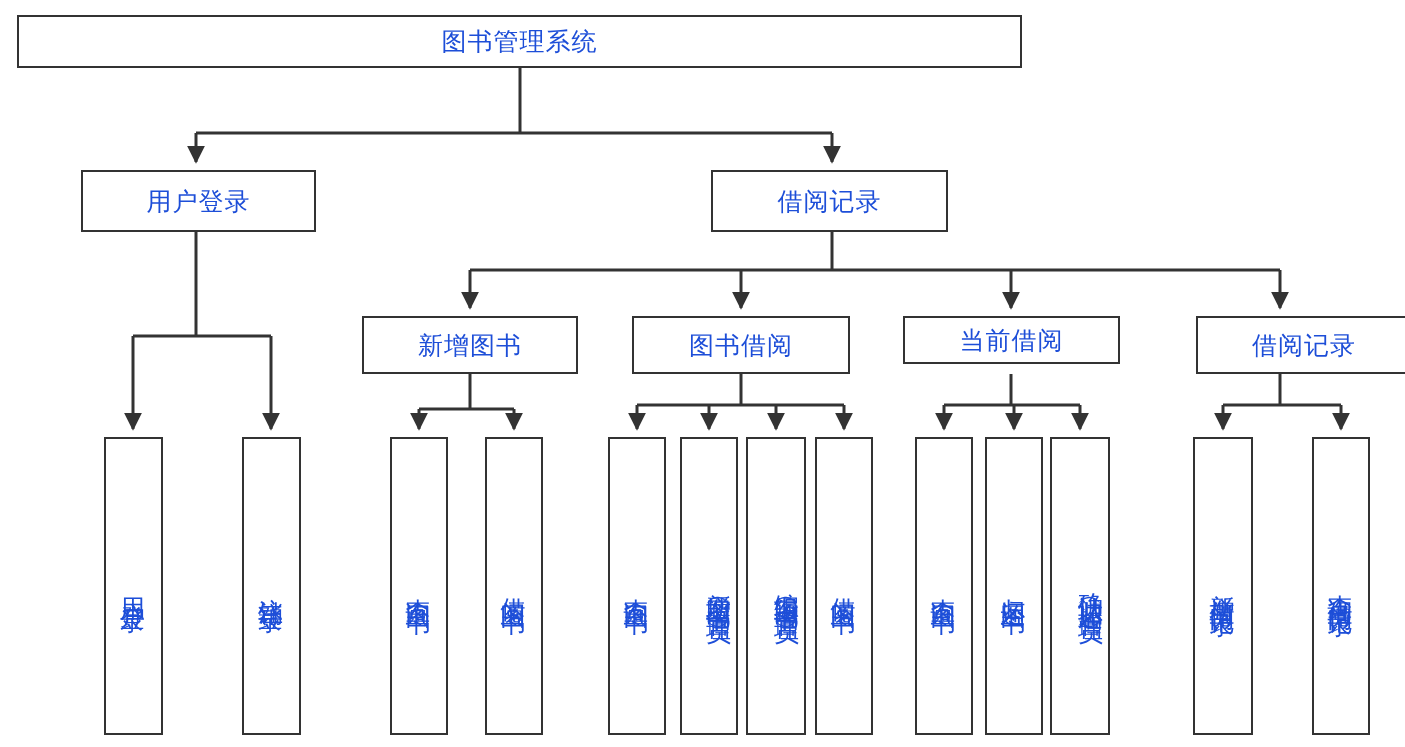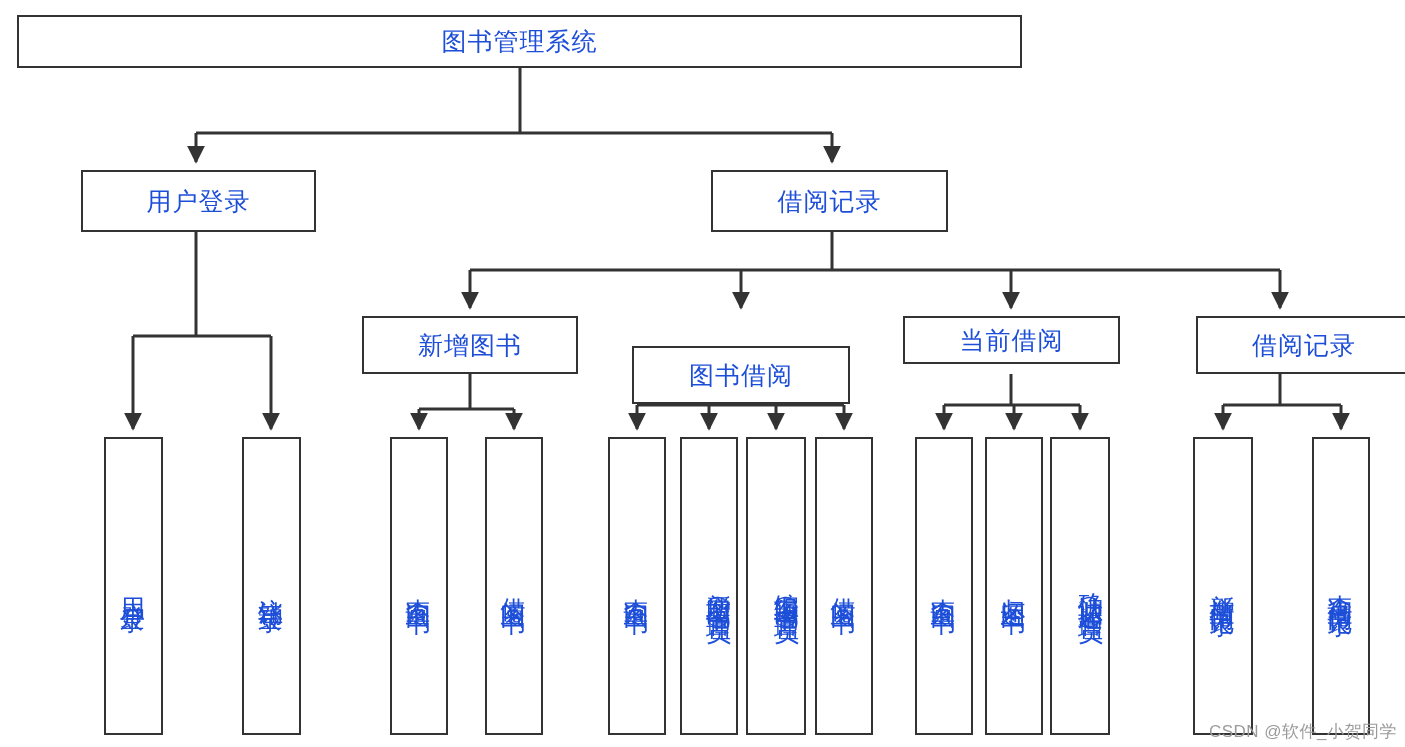--- a/index.html
+++ b/index.html
@@ -114,21 +114,21 @@
       <path d="M 1341 405 L 1341 429" marker-end="url(#arrow)"></path>
     </g>
   </svg>
 
   <div class="node horiz" style="left:17px; top:15px; width:1005px; height:53px;">图书管理系统</div>
 
   <div class="node horiz" style="left:81px; top:170px; width:235px; height:62px;">用户登录</div>
   <div class="node horiz" style="left:711px; top:170px; width:237px; height:62px;">借阅记录</div>
 
   <div class="node horiz" style="left:362px; top:316px; width:216px; height:58px;">新增图书</div>
-  <div class="node horiz" style="left:632px; top:316px; width:218px; height:58px;margin-top:30px;">图书借阅</div>
+  <div class="node horiz" style="left:632px; top:316px; width:218px; height:58px;">图书借阅</div>
   <div class="node horiz" style="left:903px; top:316px; width:217px; height:48px;">当前借阅</div>
   <div class="node horiz" style="left:1196px; top:316px; width:216px; height:58px;">借阅记录</div>
 
   <div class="node vert midstart" style="left:104px; top:437px; width:59px; height:298px;">用户登录</div>
   <div class="node vert midstart" style="left:242px; top:437px; width:59px; height:298px;">注销登录</div>
 
   <div class="node vert midstart" style="left:390px; top:437px; width:58px; height:298px;">查询图书</div>
   <div class="node vert midstart" style="left:485px; top:437px; width:58px; height:298px;">借阅图书</div>
 
   <div class="node vert midstart" style="left:608px; top:437px; width:58px; height:298px;">查询图书</div>
@@ -136,14 +136,13 @@
   <div class="node vert" style="left:746px; top:437px; width:60px; height:298px;">编辑图书（管理员）</div>
   <div class="node vert midstart" style="left:815px; top:437px; width:58px; height:298px;">借阅图书</div>
 
   <div class="node vert midstart" style="left:915px; top:437px; width:58px; height:298px;">查询图书</div>
   <div class="node vert midstart" style="left:985px; top:437px; width:58px; height:298px;">归还图书</div>
   <div class="node vert" style="left:1050px; top:437px; width:60px; height:298px;">确认归还（管理员）</div>
 
   <div class="node vert midstart" style="left:1193px; top:437px; width:60px; height:298px;">新增借阅记录</div>
   <div class="node vert midstart" style="left:1312px; top:437px; width:58px; height:298px;">查询借阅记录</div>
 
-  <div class="watermark">CSDN @软件_小贺同学</div>
 </div>
 
 </body></html>

